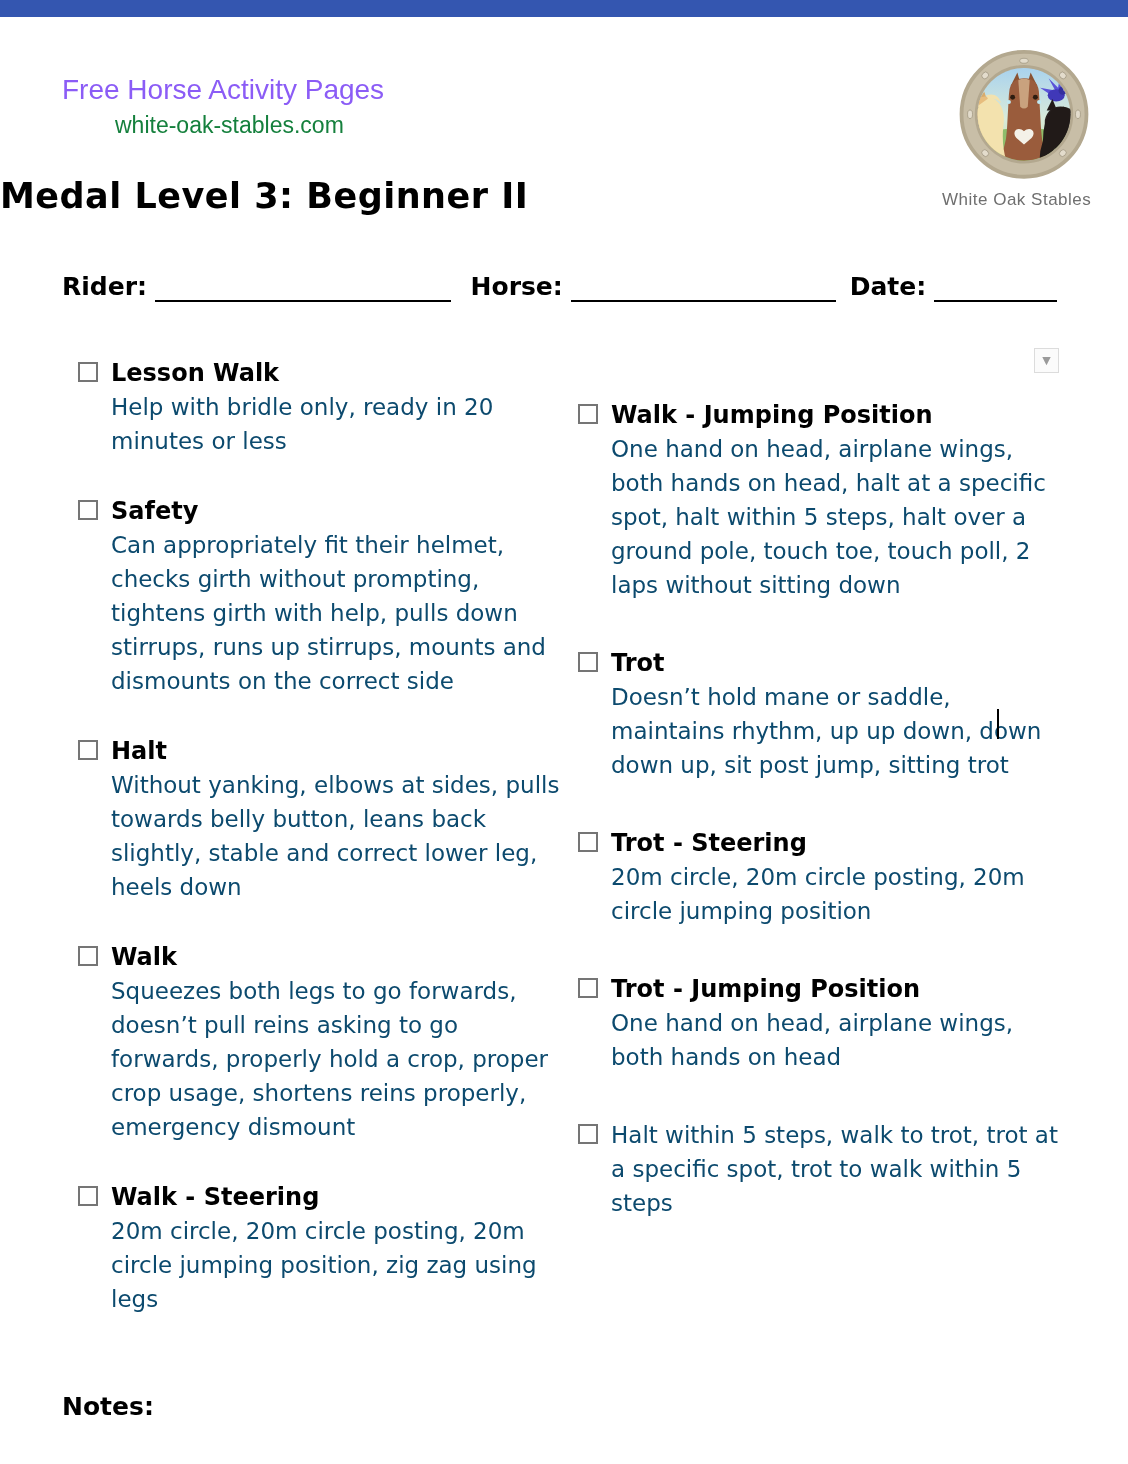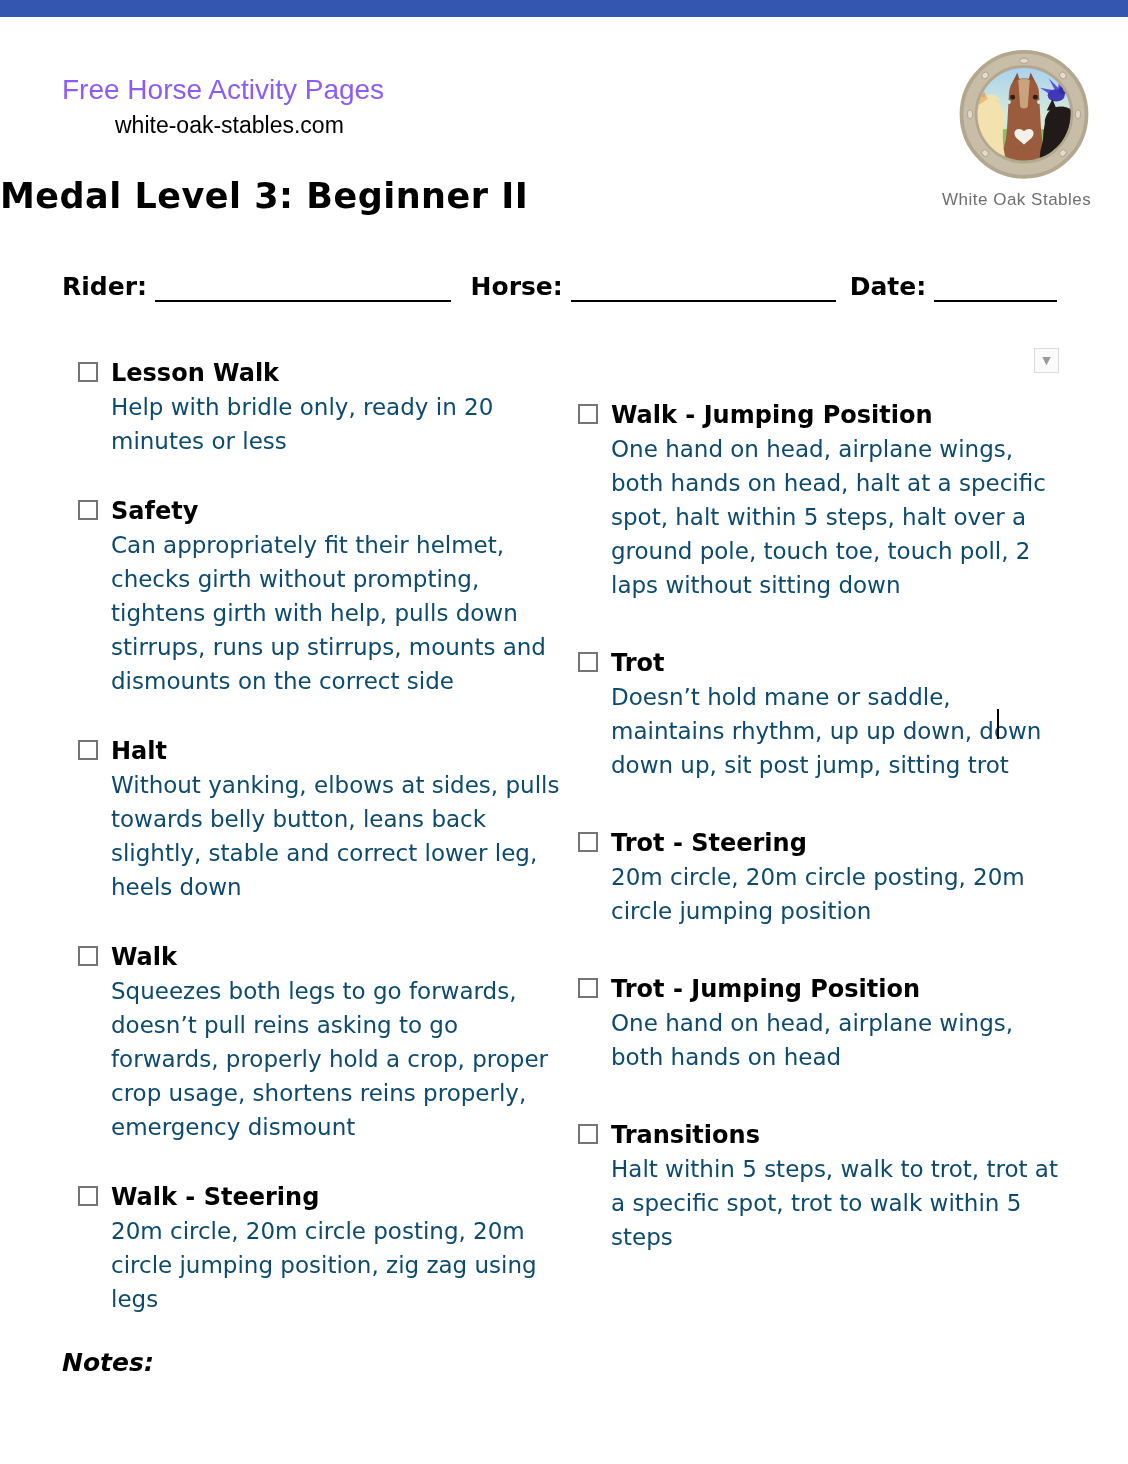--- a/index.html
+++ b/index.html
@@ -10,21 +10,21 @@
   }
   .top-bar { position:absolute; top:0; left:0; width:1128px; height:17px; background:#3456b0; }
 
   .site-title {
     position:absolute; left:62px; top:74px;
     font-family:"Liberation Sans", sans-serif; font-size:28px; color:#8b5cf6;
     text-decoration:none; cursor:pointer;
   }
   .site-url {
     position:absolute; left:115px; top:112px;
-    font-family:"Liberation Sans", sans-serif; font-size:23px; color:#000000;
+    font-family:"Liberation Sans", sans-serif; font-size:23px; color:#15803d;
   }
 
   .logo { position:absolute; left:898px; top:48px; width:164px; text-align:left;margin-left:44px; }
   .logo svg { width:152px; height:142px; display:block; margin:0 auto; }
   .logo-caption {
     font-family:"Liberation Sans", sans-serif; font-size:17px; color:#6f6f6f;
     letter-spacing:0.5px; margin-top:0;
   }
 
   .page-title {
@@ -50,21 +50,21 @@
   .item { display:flex; margin-bottom:36px; }
   .col-right .item { margin-bottom:44px; }
   .checkbox {
     flex:none; width:20px; height:20px; border:2px solid #757575;
     margin-top:6px; margin-right:13px; background:#fff; cursor:pointer;
   }
   .item-body { width:452px; }
   .item-title { font-size:24px; font-weight:bold; line-height:34px; }
   .item-desc  { font-size:23px; line-height:34px; color:#0c4a6e; }
 
-  .notes-label { position:absolute; left:62px; top:1348px; font-size:25px; font-weight:bold;font-style:italic; }
+  .notes-label { position:absolute; left:62px; top:1392px; font-size:25px; font-weight:bold; }
 
   .dropdown-btn {
     position:absolute; left:1034px; top:348px; width:25px; height:25px;
     border:1px solid #dcdcdc; background:#fbfbfb; cursor:pointer;
     display:flex; align-items:center; justify-content:center;
   }
   .dropdown-btn span { font-size:11px; color:#9a9a9a; line-height:1; }
 
   .text-cursor { position:absolute; left:997px; top:709px; width:2px; height:30px; background:#000; }
 </style>
@@ -228,21 +228,20 @@
   <div class="item">
     <div class="checkbox"></div>
     <div class="item-body">
       <div class="item-title">Trot - Jumping Position</div>
       <div class="item-desc">One hand on head, airplane wings, both hands on head</div>
     </div>
   </div>
   <div class="item">
     <div class="checkbox"></div>
     <div class="item-body">
-      <div class="item-title">Transitions</div>
       <div class="item-desc">Halt within 5 steps, walk to trot, trot at a specific spot, trot to walk within 5 steps</div>
     </div>
   </div>
 </div>
 
 <div class="text-cursor"></div>
 
 <div class="notes-label">Notes:</div>
 
 </body></html>

